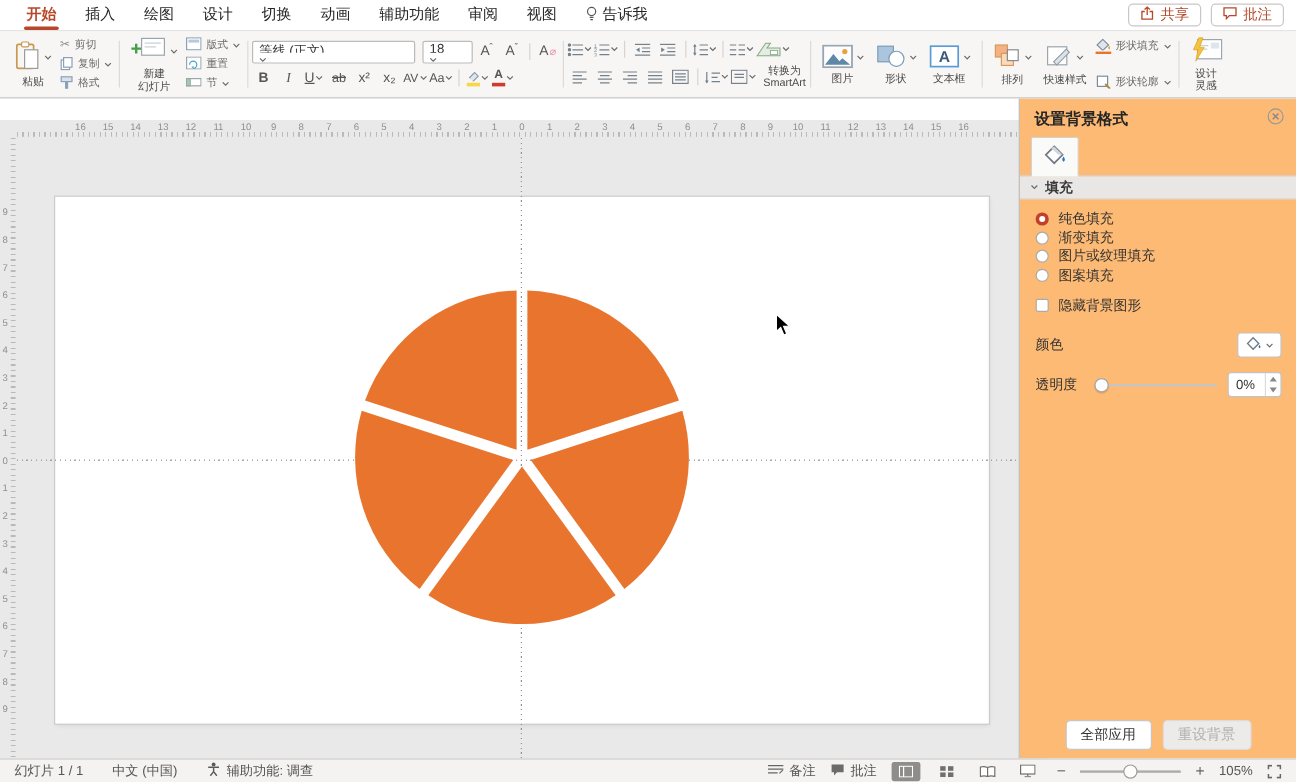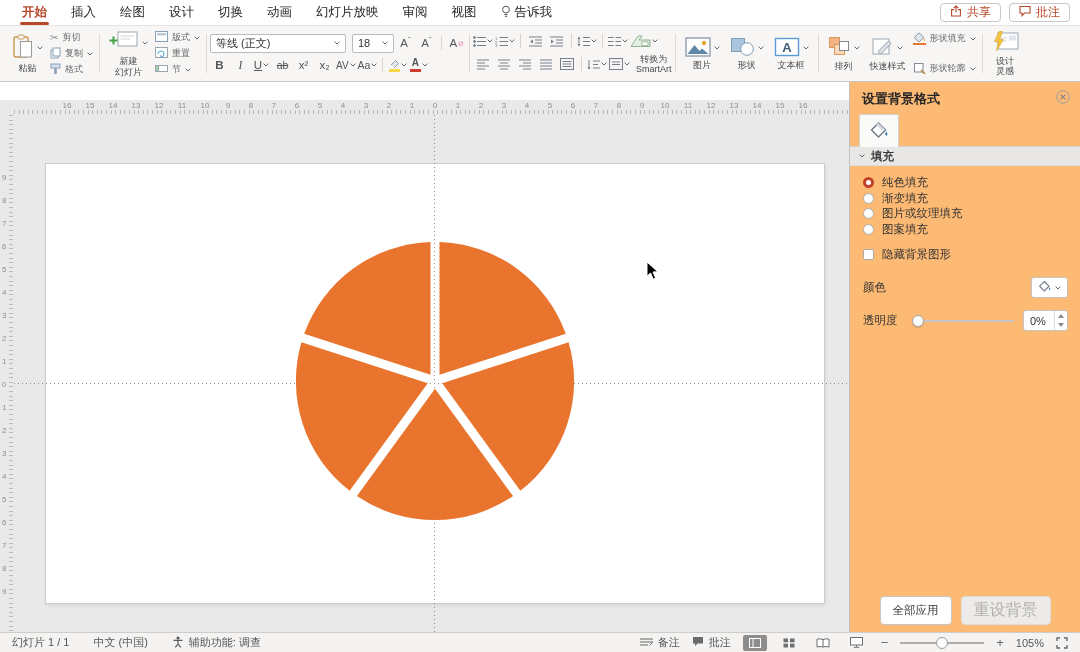--- a/index.html
+++ b/index.html
@@ -24,21 +24,21 @@
   .rgroup { display:flex; align-items:center; gap:4px; padding:0 3px; }
   .vd { width:1px; background:#dddbd9; margin:5px 3px; }
   .bigbtn { display:flex; flex-direction:column; align-items:center; justify-content:center;
             font-size:9px; color:#4a4a4a; padding:1px 3px; gap:1px; text-align:center; line-height:1.15; }
   .bigbtn .iconrow { display:flex; align-items:center; gap:3px; }
   .smallcol { display:flex; flex-direction:column; justify-content:center; gap:1px; }
   .smallbtn { display:flex; align-items:center; gap:4px; font-size:9px; color:#6a6a6a; height:15px; white-space:nowrap; }
   .fontgroup,.pargroup { display:flex; flex-direction:column; justify-content:center; gap:4px; }
   .frow { display:flex; align-items:center; gap:2px; }
   .combo { background:#fff; border:1px solid #bdbbb9; border-radius:2px; height:19px;
-           display:flex; align-items:center; padding:0 5px; font-size:11px; color:#333; gap:4px; }
+           display:flex; align-items:flex-start; padding:0 5px; font-size:11px; color:#333; gap:4px;flex-direction:column; }
   .combo .lbl { flex:1; white-space:nowrap; overflow:hidden; }
   .g { min-width:19px; height:17px; display:flex; align-items:center; justify-content:center;
        font-size:11.5px; color:#555; gap:1px; }
   .g b { font-size:11.5px; }
   .g i { font-family:"Liberation Serif",serif; }
   .g u { text-decoration:underline; }
   .g .strike { text-decoration:line-through; font-size:10.5px; }
   .supcar { font-size:8px; margin-left:-1px; position:relative; top:-4px; color:#555; }
   .stack { display:flex; flex-direction:column; align-items:center; line-height:1; gap:1px; }
   .colorbar { width:11px; height:3px; }
@@ -91,21 +91,21 @@
   .slider-knob { position:absolute; left:0; top:0.5px; width:12px; height:12px; border-radius:50%;
          background:#fdfdfd; border:1px solid #a9a7a5; box-shadow:0 1px 1px rgba(0,0,0,.15); }
   .spin { width:45px; height:21px; background:#fff; border:1px solid #c5c3c1; border-radius:3px; display:flex; }
   .spin-val { flex:1; font-size:11px; padding:4px 0 0 6px; }
   .spin-arrows { width:13px; border-left:1px solid #dedcda; display:flex; flex-direction:column; }
   .spin-arrows span { flex:1; display:flex; align-items:center; justify-content:center; }
   .tri-up { width:0; height:0; border-left:3px solid transparent; border-right:3px solid transparent; border-bottom:4px solid #8a8886; }
   .tri-dn { width:0; height:0; border-left:3px solid transparent; border-right:3px solid transparent; border-top:4px solid #8a8886; }
   .panel-foot { position:absolute; bottom:7px; left:0; right:0; display:flex; justify-content:center; gap:9px; }
   .btn-apply { background:#fff; border:1px solid #c8c6c4; border-radius:4px; padding:3px 12px; font-size:11.5px; color:#333; }
-  .btn-reset { background:#eceBe9; border:1px solid #dedcda; border-radius:4px; padding:3px 12px; font-size:16px; color:#b3b1af; }
+  .btn-reset { background:#eceBe9; border:1px solid #dedcda; border-radius:4px; padding:3px 12px; font-size:12px; color:#b3b1af; }
 
   
   .statusbar { position:absolute; bottom:0; left:0; right:0; height:20px; background:#f4f3f1;
            border-top:1px solid #cfcdcb; display:flex; align-items:center; font-size:11px; color:#555;
            padding:0 12px; gap:0; z-index:5; }
   .sb-item { display:flex; align-items:center; gap:5px; white-space:nowrap; }
   .sb-left { display:flex; gap:24px; align-items:center; }
   .sb-right { margin-left:auto; display:flex; align-items:center; gap:12px; }
   .viewbar { display:flex; align-items:center; gap:10px; }
   .viewbtn { width:24px; height:16px; display:flex; align-items:center; justify-content:center; border-radius:2px; }
@@ -118,21 +118,21 @@
 </head>
 <body>
 
 <header class="menubar">
   <div class="menu-item active">开始</div>
   <div class="menu-item">插入</div>
   <div class="menu-item">绘图</div>
   <div class="menu-item">设计</div>
   <div class="menu-item">切换</div>
   <div class="menu-item">动画</div>
-  <div class="menu-item">幻灯片放映</div>
+  <div class="menu-item">辅助功能</div>
   <div class="menu-item">审阅</div>
   <div class="menu-item">视图</div>
   <div class="menu-item">
     <span><svg width="10" height="13" viewBox="0 0 10 13">
           <circle cx="5" cy="4.6" r="3.4" fill="none" stroke="#555" stroke-width="1"></circle>
           <path d="M3.4 9.5 h3.2 M3.9 11.3 h2.2" stroke="#555" stroke-width="1" fill="none"></path>
         </svg></span>
     <span>告诉我</span>
   </div>
   <div class="mb-right">

